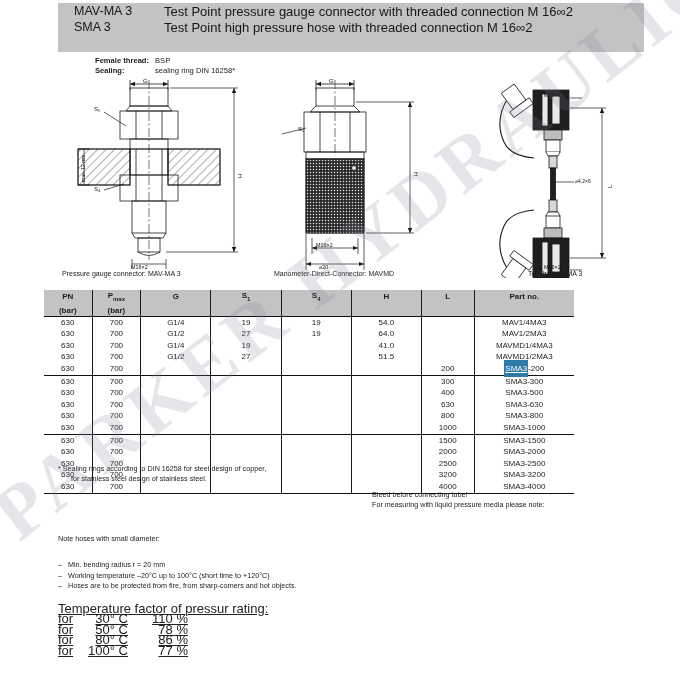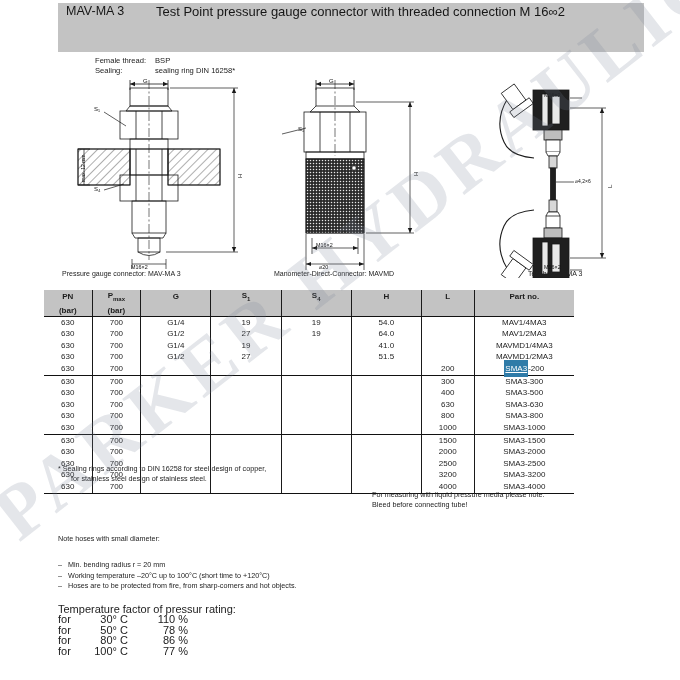--- a/index.html
+++ b/index.html
@@ -41,39 +41,40 @@
   
   .title-band{
     position:absolute;left:58px;top:3px;width:586px;height:49px;
     background:#c3c3c3;
     z-index:2;
   }
   .title-row{
     display:flex;align-items:center;
     height:16.3px;
     padding-left:8px;
+    margin-left:8px;
   }
   .title-code{
     width:90px;flex:0 0 90px;
     font-size:12.5px;
     color:#161616;
     white-space:nowrap;
   }
   .title-desc{
     font-size:13px;
     color:#161616;
     white-space:nowrap;
   }
 
   
   .spec-block{
     position:absolute;left:95px;top:56px;z-index:3;
   }
   .spec-row{display:flex;font-size:7.6px;line-height:9.6px;color:#222;}
-  .spec-label{width:60px;flex:0 0 60px;}
+  .spec-label{width:60px;flex:0 0 60px;font-weight:bold;}
   .spec-val{}
 
   
   .draw-area{position:absolute;left:58px;top:78px;width:586px;height:200px;z-index:3;}
 
   .caption{
     position:absolute;
     font-size:7px;
     color:#222;
     white-space:nowrap;
@@ -137,40 +138,44 @@
     position:absolute;left:58px;top:534px;width:380px;z-index:3;
     font-size:7.2px;line-height:10.4px;color:#222;
   }
   .notes .nhead{margin-bottom:16px;}
   .note-item{display:flex;}
   .note-dash{width:10px;flex:0 0 10px;}
   .note-body{flex:1;}
 
   .temp{
     position:absolute;left:58px;top:604px;width:250px;z-index:3;
-    font-size:11px;line-height:10.4px;color:#222;
+    font-size:13px;line-height:10.4px;color:#222;text-decoration:underline;
   }
   .temp-row{display:flex;}
   .t-pre{width:26px;flex:0 0 26px;}
   .t-deg{width:44px;flex:0 0 44px;text-align:right;}
   .t-pct{width:60px;flex:0 0 60px;text-align:right;}
 </style>
 </head>
 <body>
 
 <div id="sheet">
 
   <div class="watermark">
     <div class="wm-text">PARKER HYDRAULIC</div>
   </div>
 
   <div class="title-band">
     <div class="title-row">
       <div class="title-code">MAV-MA 3</div>
       <div class="title-desc">Test Point pressure gauge connector with threaded connection M 16∞2</div>
+    </div>
+    <div class="title-row">
+      <div class="title-code">SMA 3</div>
+      <div class="title-desc">Test Point high pressure hose with threaded connection M 16∞2</div>
     </div>
   </div>
 
   <div class="spec-block">
     <div class="spec-row">
       <div class="spec-label">Female thread:</div>
       <div class="spec-val">BSP</div>
     </div>
     <div class="spec-row">
       <div class="spec-label">Sealing:</div>
@@ -549,22 +554,22 @@
           <td class="col-v partcell">SMA3-4000</td>
         </tr>
       </tbody>
   </table>
 
   <div class="foot foot-left">
     <div>* Sealing rings according to DIN 16258 for steel design of copper,</div>
     <div style="padding-left:5px;margin-left:8px;">for stainless steel design of stainless steel.</div>
   </div>
   <div class="foot foot-right">
+    <div>Bleed before connecting tube!</div>
     <div>For measuring with liquid pressure media please note:</div>
-    <div>Bleed before connecting tube!</div>
   </div>
 
   <div class="notes">
     <div class="nhead">Note hoses with small diameter:</div>
     <div class="note-item">
       <div class="note-dash">–</div>
       <div class="note-body">Min. bending radius r = 20 mm</div>
     </div>
     <div class="note-item">
       <div class="note-dash">–</div>

